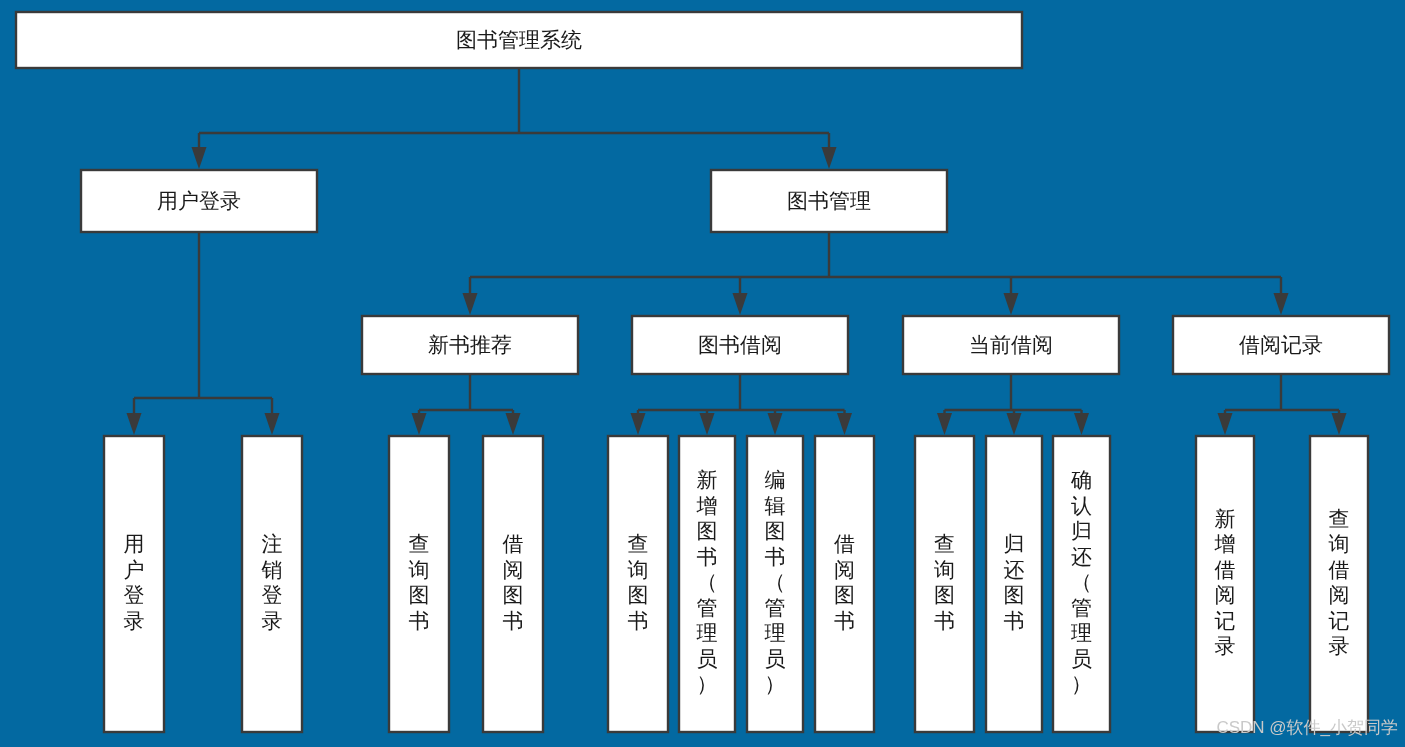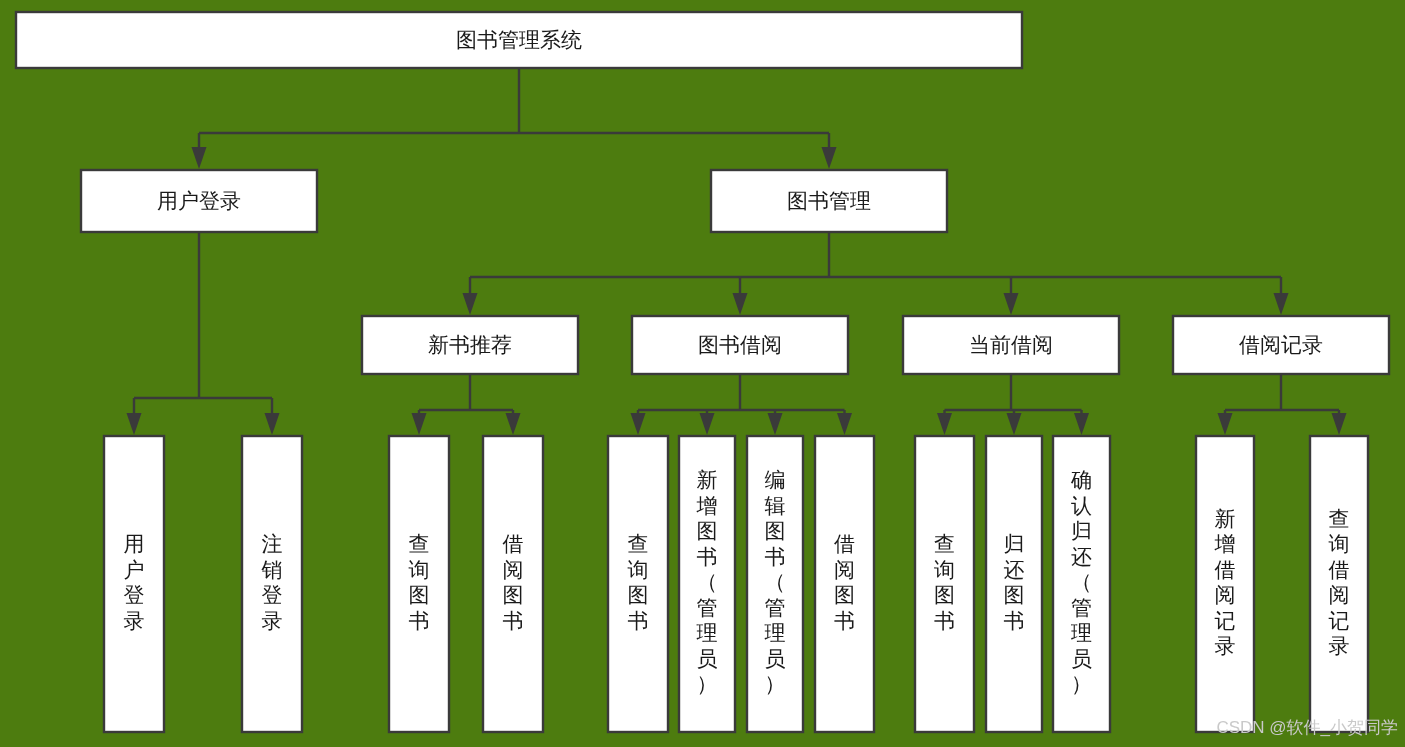--- a/index.html
+++ b/index.html
@@ -10,21 +10,21 @@
   body {
     width: 1405px;
     height: 747px;
     font-family: "Liberation Sans", "DejaVu Sans", sans-serif;
     overflow: hidden;
   }
   #diagram-root {
     position: relative;
     width: 1405px;
     height: 747px;
-    background: #4d7c0f;
+    background: #0369a1;
   }
   svg#diagram-svg {
     position: absolute;
     top: 0;
     left: 0;
     width: 1405px;
     height: 747px;
   }
   .node-box {
     fill: #ffffff;

